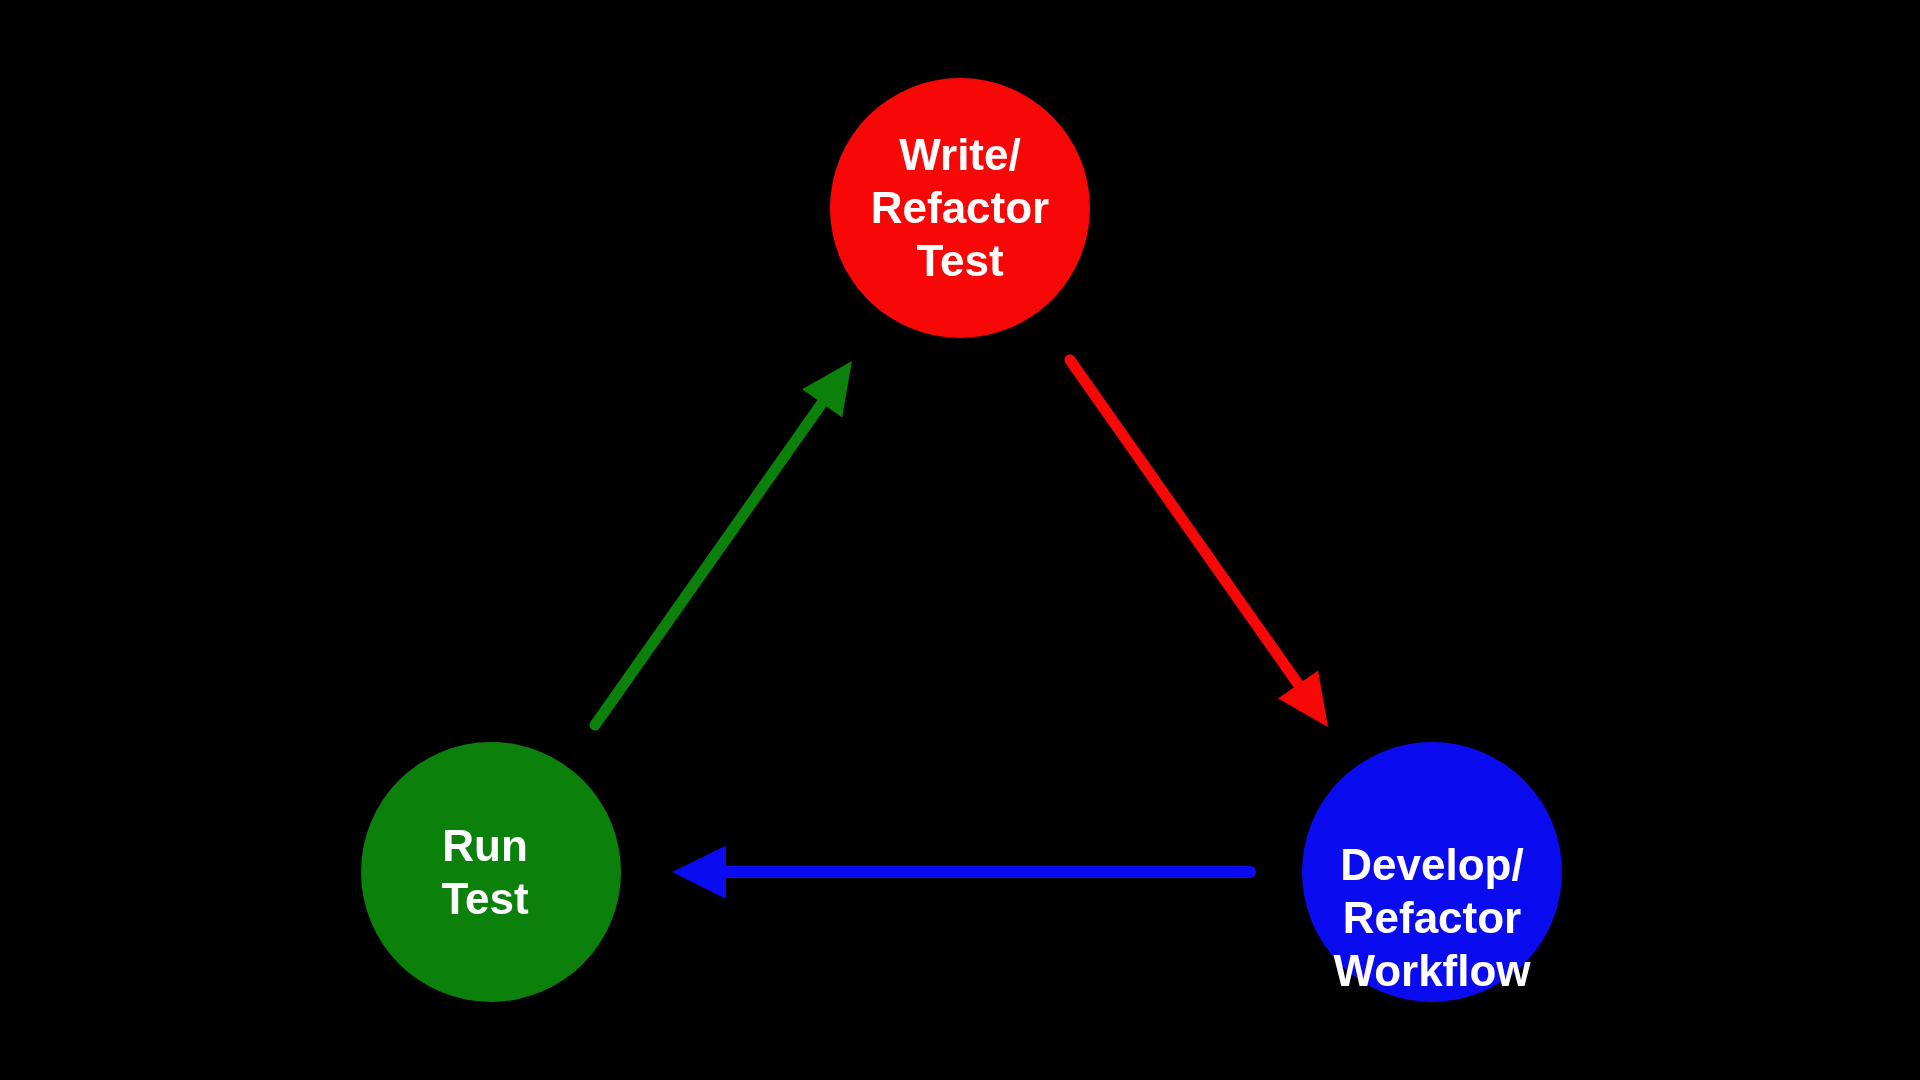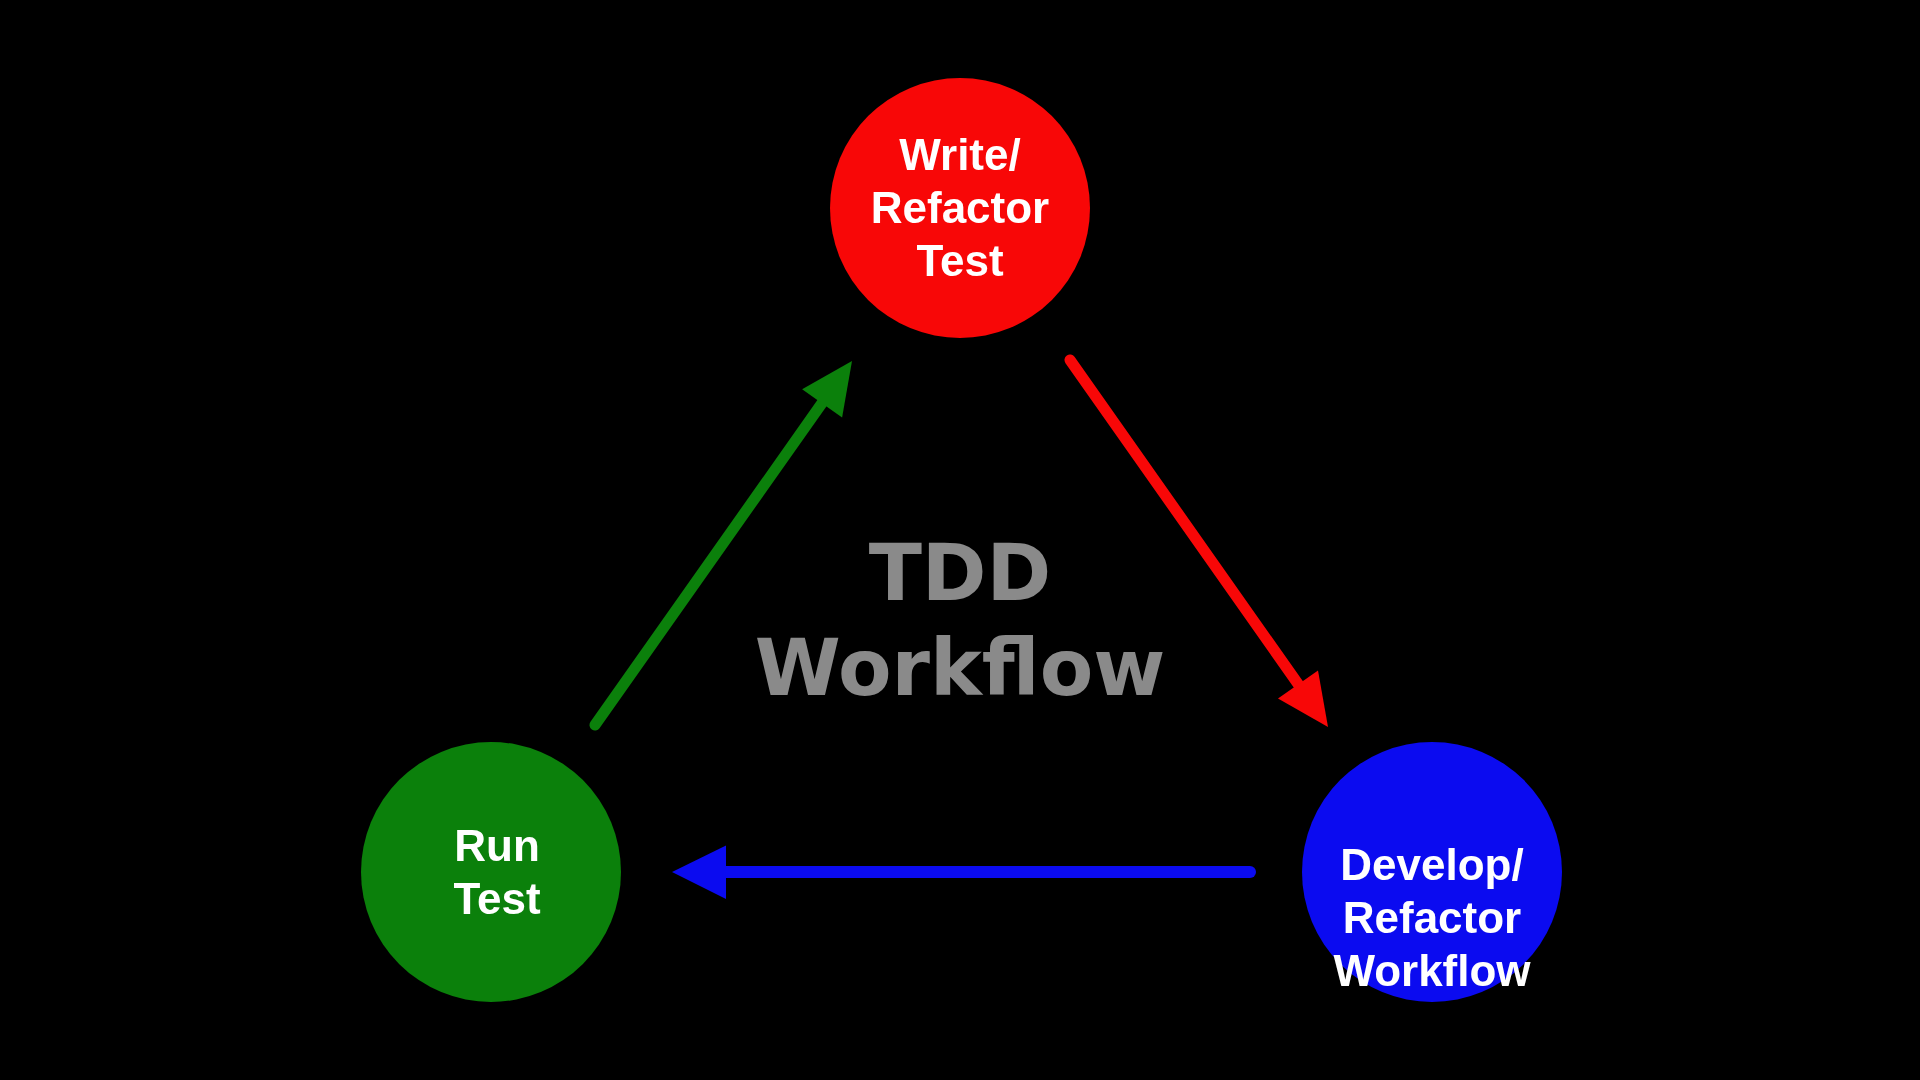--- a/index.html
+++ b/index.html
@@ -30,21 +30,21 @@
     width: 300px;
     text-align: center;
     color: #ffffff;
     font-weight: bold;
     font-size: 44px;
     line-height: 53px;
     font-family: "Liberation Sans", sans-serif;
     letter-spacing: 0px;
   }
   .node-label-red   { left: 810px;  top: 128px; }
-  .node-label-green { left: 347px;  top: 819px; }
+  .node-label-green { left: 335px;  top: 819px; }
   .node-label-blue  { left: 1282px; top: 792px; margin-top: 46px; }
   .diagram-title {
     position: absolute;
     left: 660px;
     top: 526px;
     width: 600px;
     text-align: center;
     color: #8a8a8a;
     font-family: "DejaVu Sans", sans-serif;
     font-weight: bold;
@@ -90,18 +90,14 @@
     <div>Run</div>
     <div>Test</div>
   </div>
 
   <div class="node-label node-label-blue">
     <div>Develop/</div>
     <div>Refactor</div>
     <div>Workflow</div>
   </div>
 
-  <div class="diagram-title">
-    <div>TDD</div>
-    <div>Workflow</div>
-  </div>
 
 </div>
 
 </body></html>

